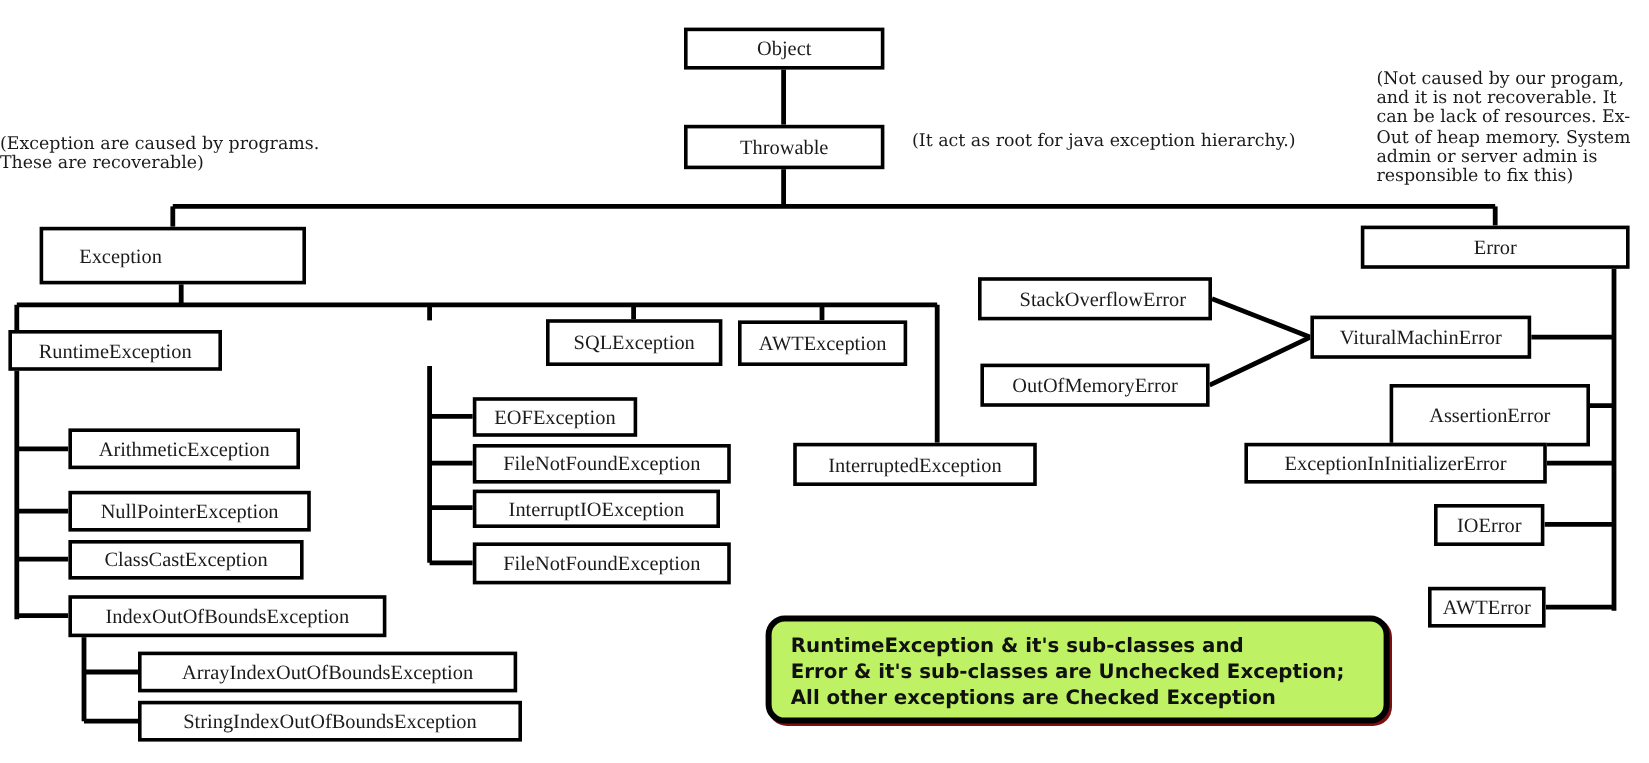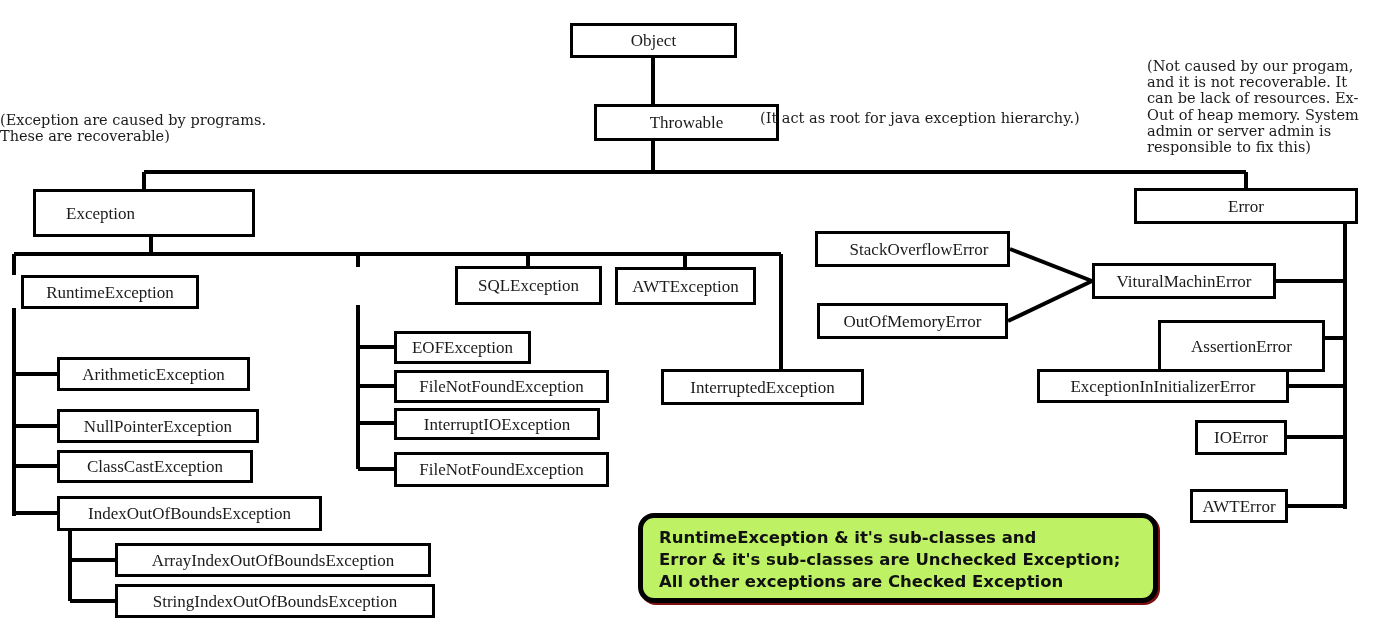--- a/index.html
+++ b/index.html
@@ -120,33 +120,33 @@
       <path d="M 1289 386 L 1345 386"></path>
       <path d="M 1287 437 L 1345 437"></path>
       <path d="M 1288 506 L 1345 506"></path>
     </g>
   </svg>
 
   <div class="node" style="left:570px; top:23px; width:167px; height:35px;">
     <span>Object</span>
   </div>
 
-  <div class="node" style="left:570px; top:104px; width:185px; height:37px;margin-left:24px;">
+  <div class="node" style="left:570px; top:104px; width:167px; height:37px;">
     <span>Throwable</span>
   </div>
 
   <div class="node pad-left" style="left:33px; top:189px; width:222px; height:48px; padding-left:30px;">
     <span>Exception</span>
   </div>
 
   <div class="node" style="left:1134px; top:188px; width:224px; height:36px;">
     <span>Error</span>
   </div>
 
-  <div class="node" style="left:21px; top:275px; width:178px; height:34px;">
+  <div class="node" style="left:7px; top:275px; width:178px; height:34px;">
     <span>RuntimeException</span>
   </div>
 
 
   <div class="node" style="left:455px; top:266px; width:147px; height:39px;">
     <span>SQLException</span>
   </div>
 
   <div class="node" style="left:615px; top:267px; width:141px; height:38px;">
     <span>AWTException</span>

